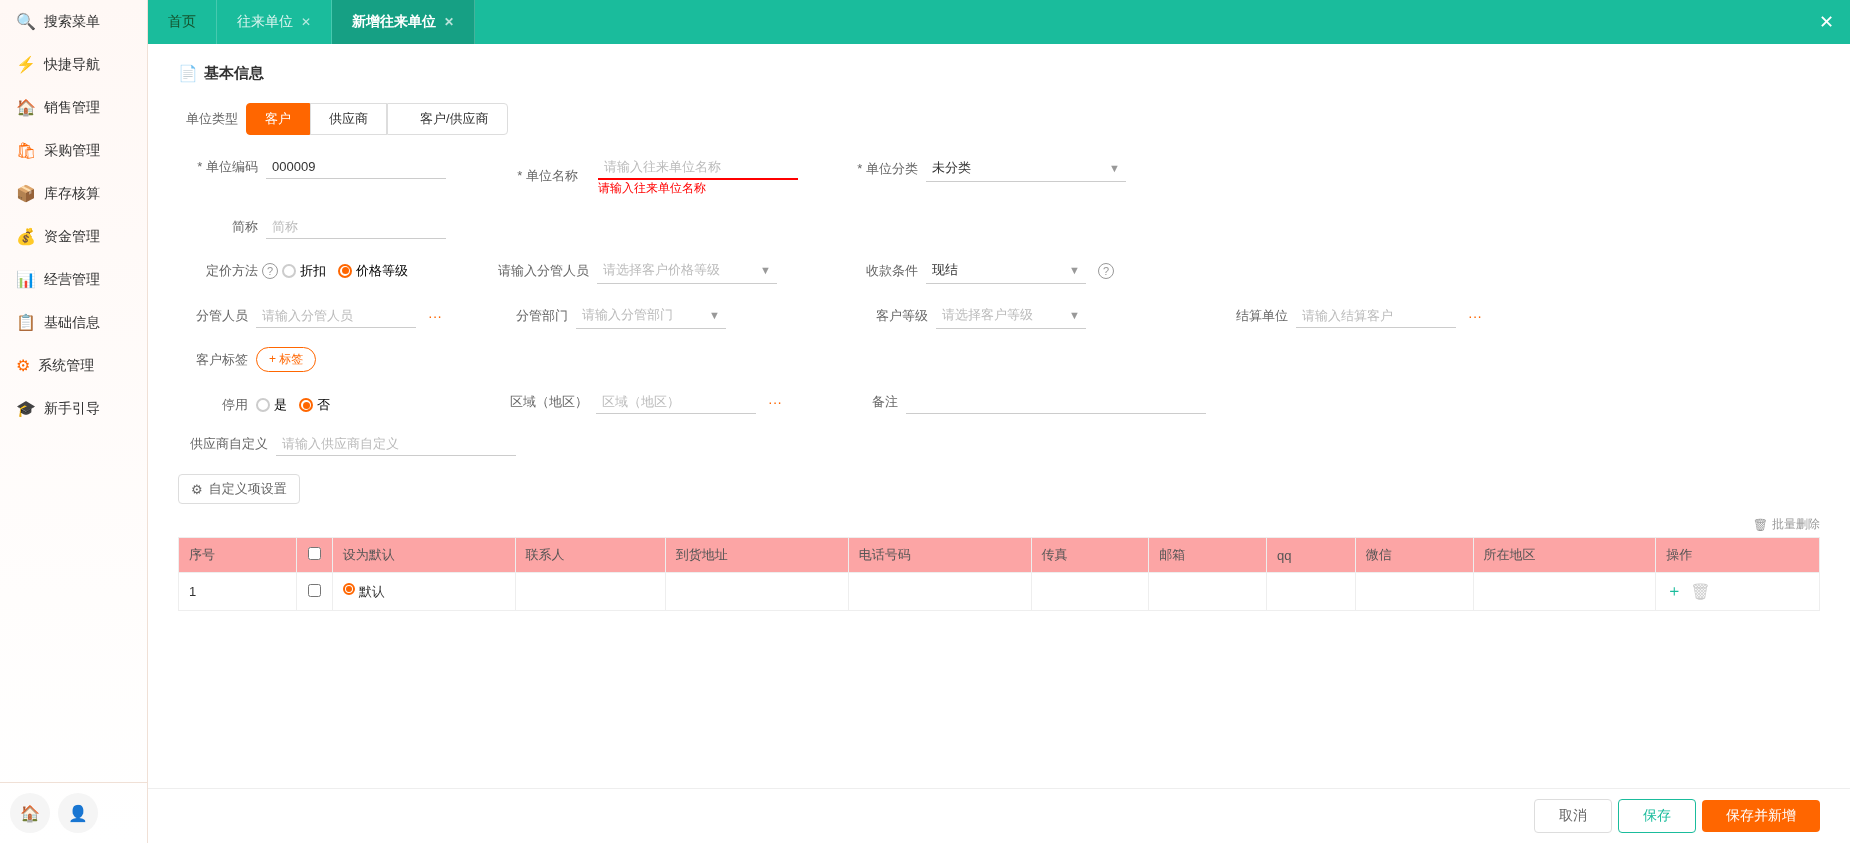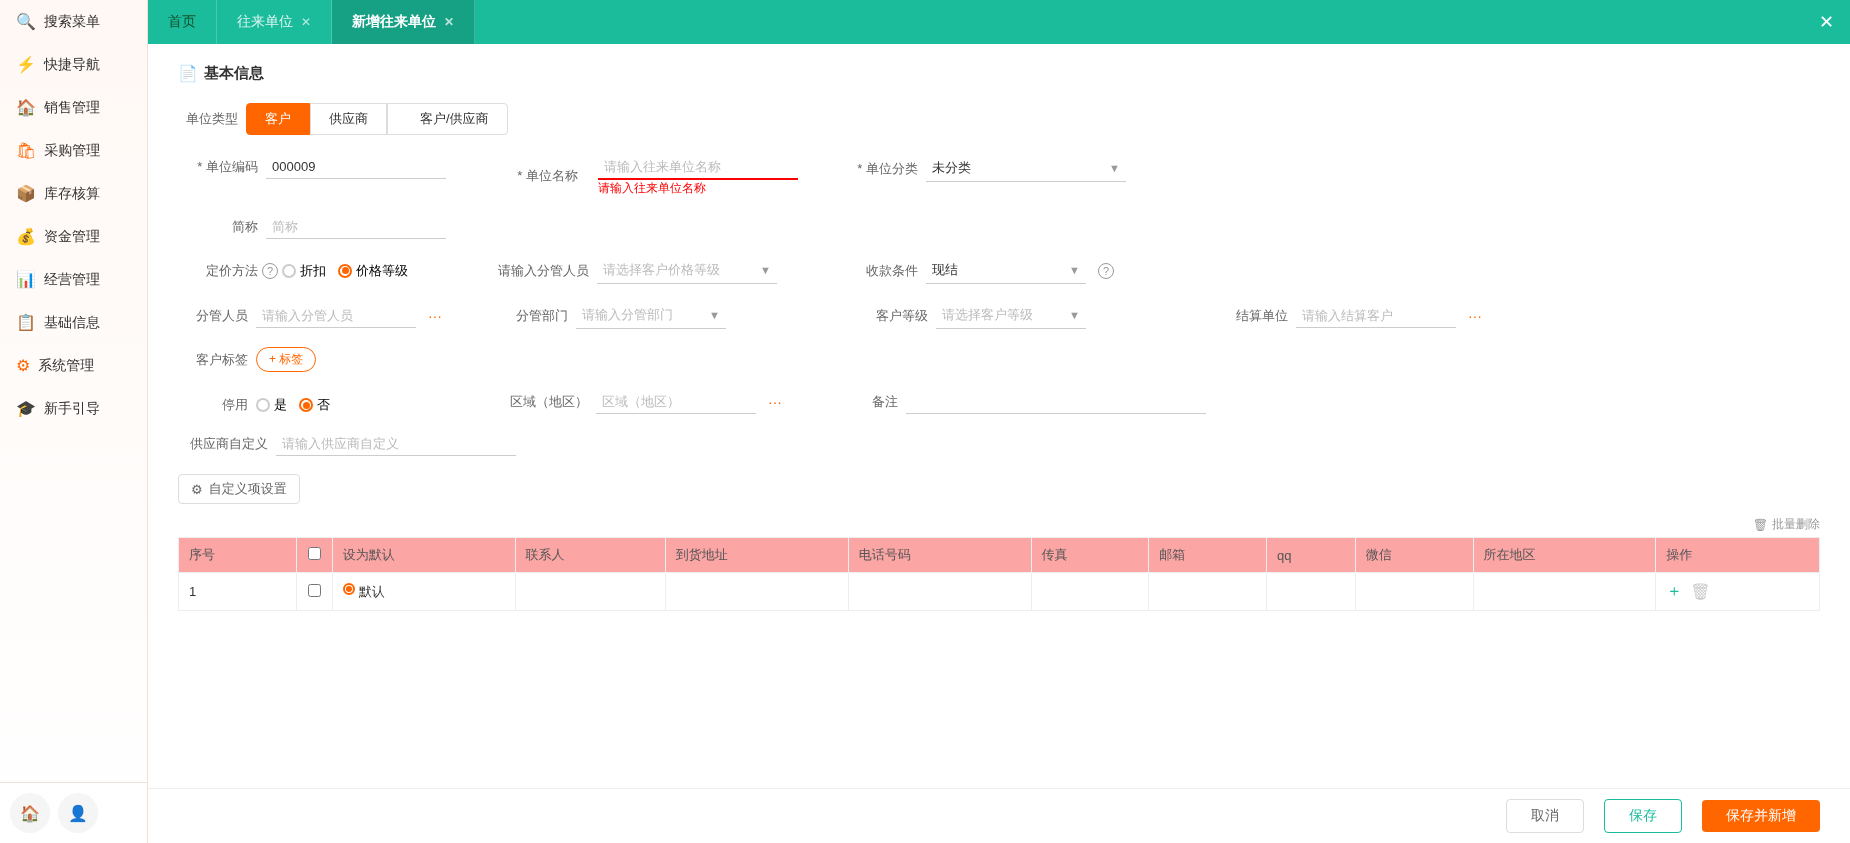--- a/index.html
+++ b/index.html
@@ -250,21 +250,21 @@
     }
     .data-table .checkbox-cell { text-align: center; width: 36px; }
 
     
     .bottom-bar {
       background: #fff;
       border-top: 1px solid #eee;
       padding: 10px 30px;
       display: flex;
       justify-content: flex-end;
-      gap: 20px;
+      gap: 6px;
       align-items: center;
     }
     .btn {
       padding: 7px 24px;
       border-radius: 4px;
       font-size: 14px;
       cursor: pointer;
       border: none;
     }
     .btn-cancel {

